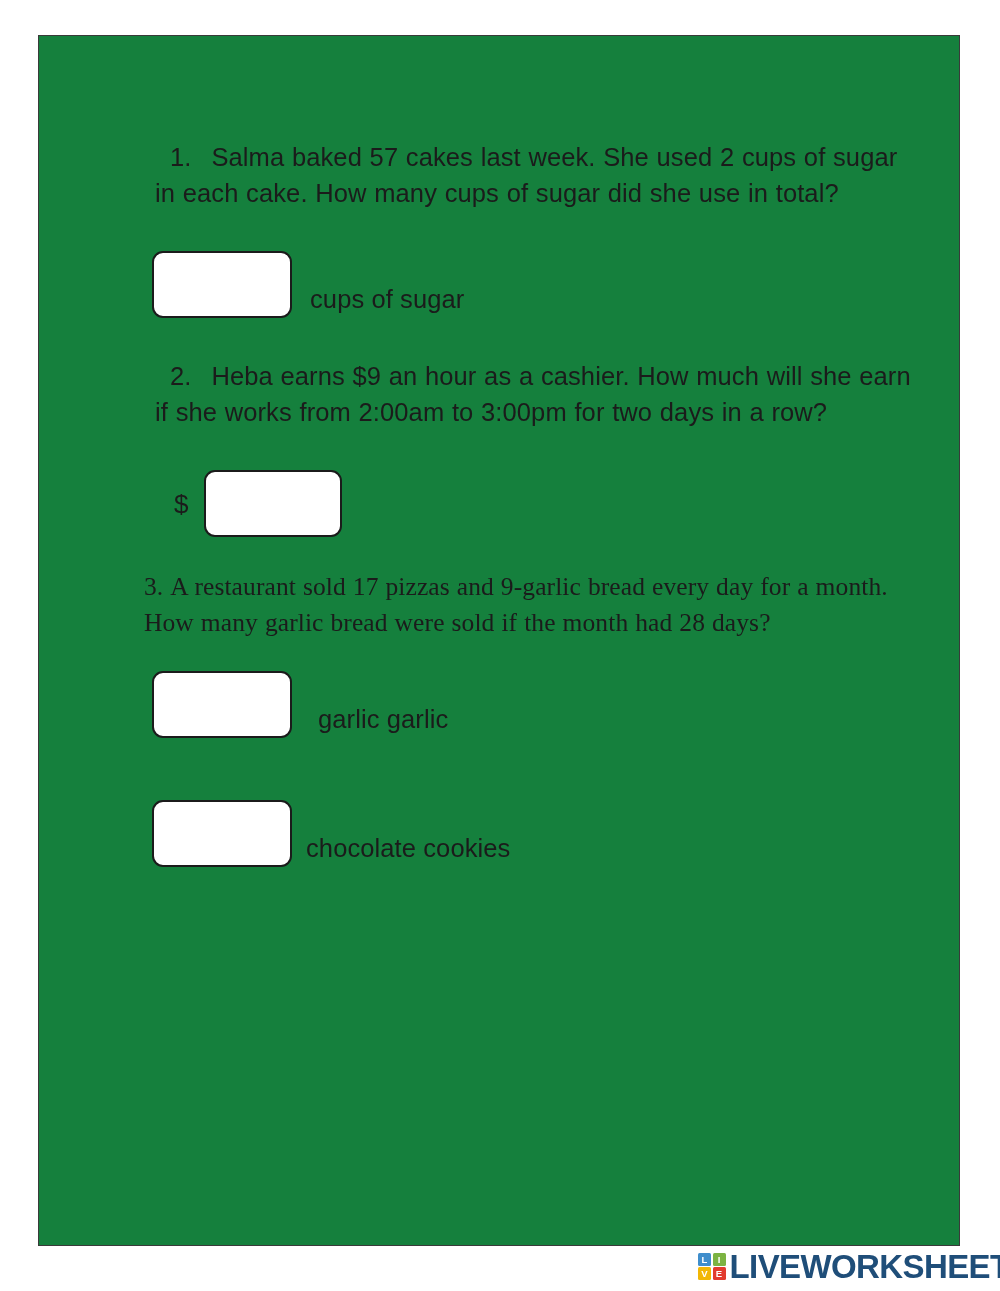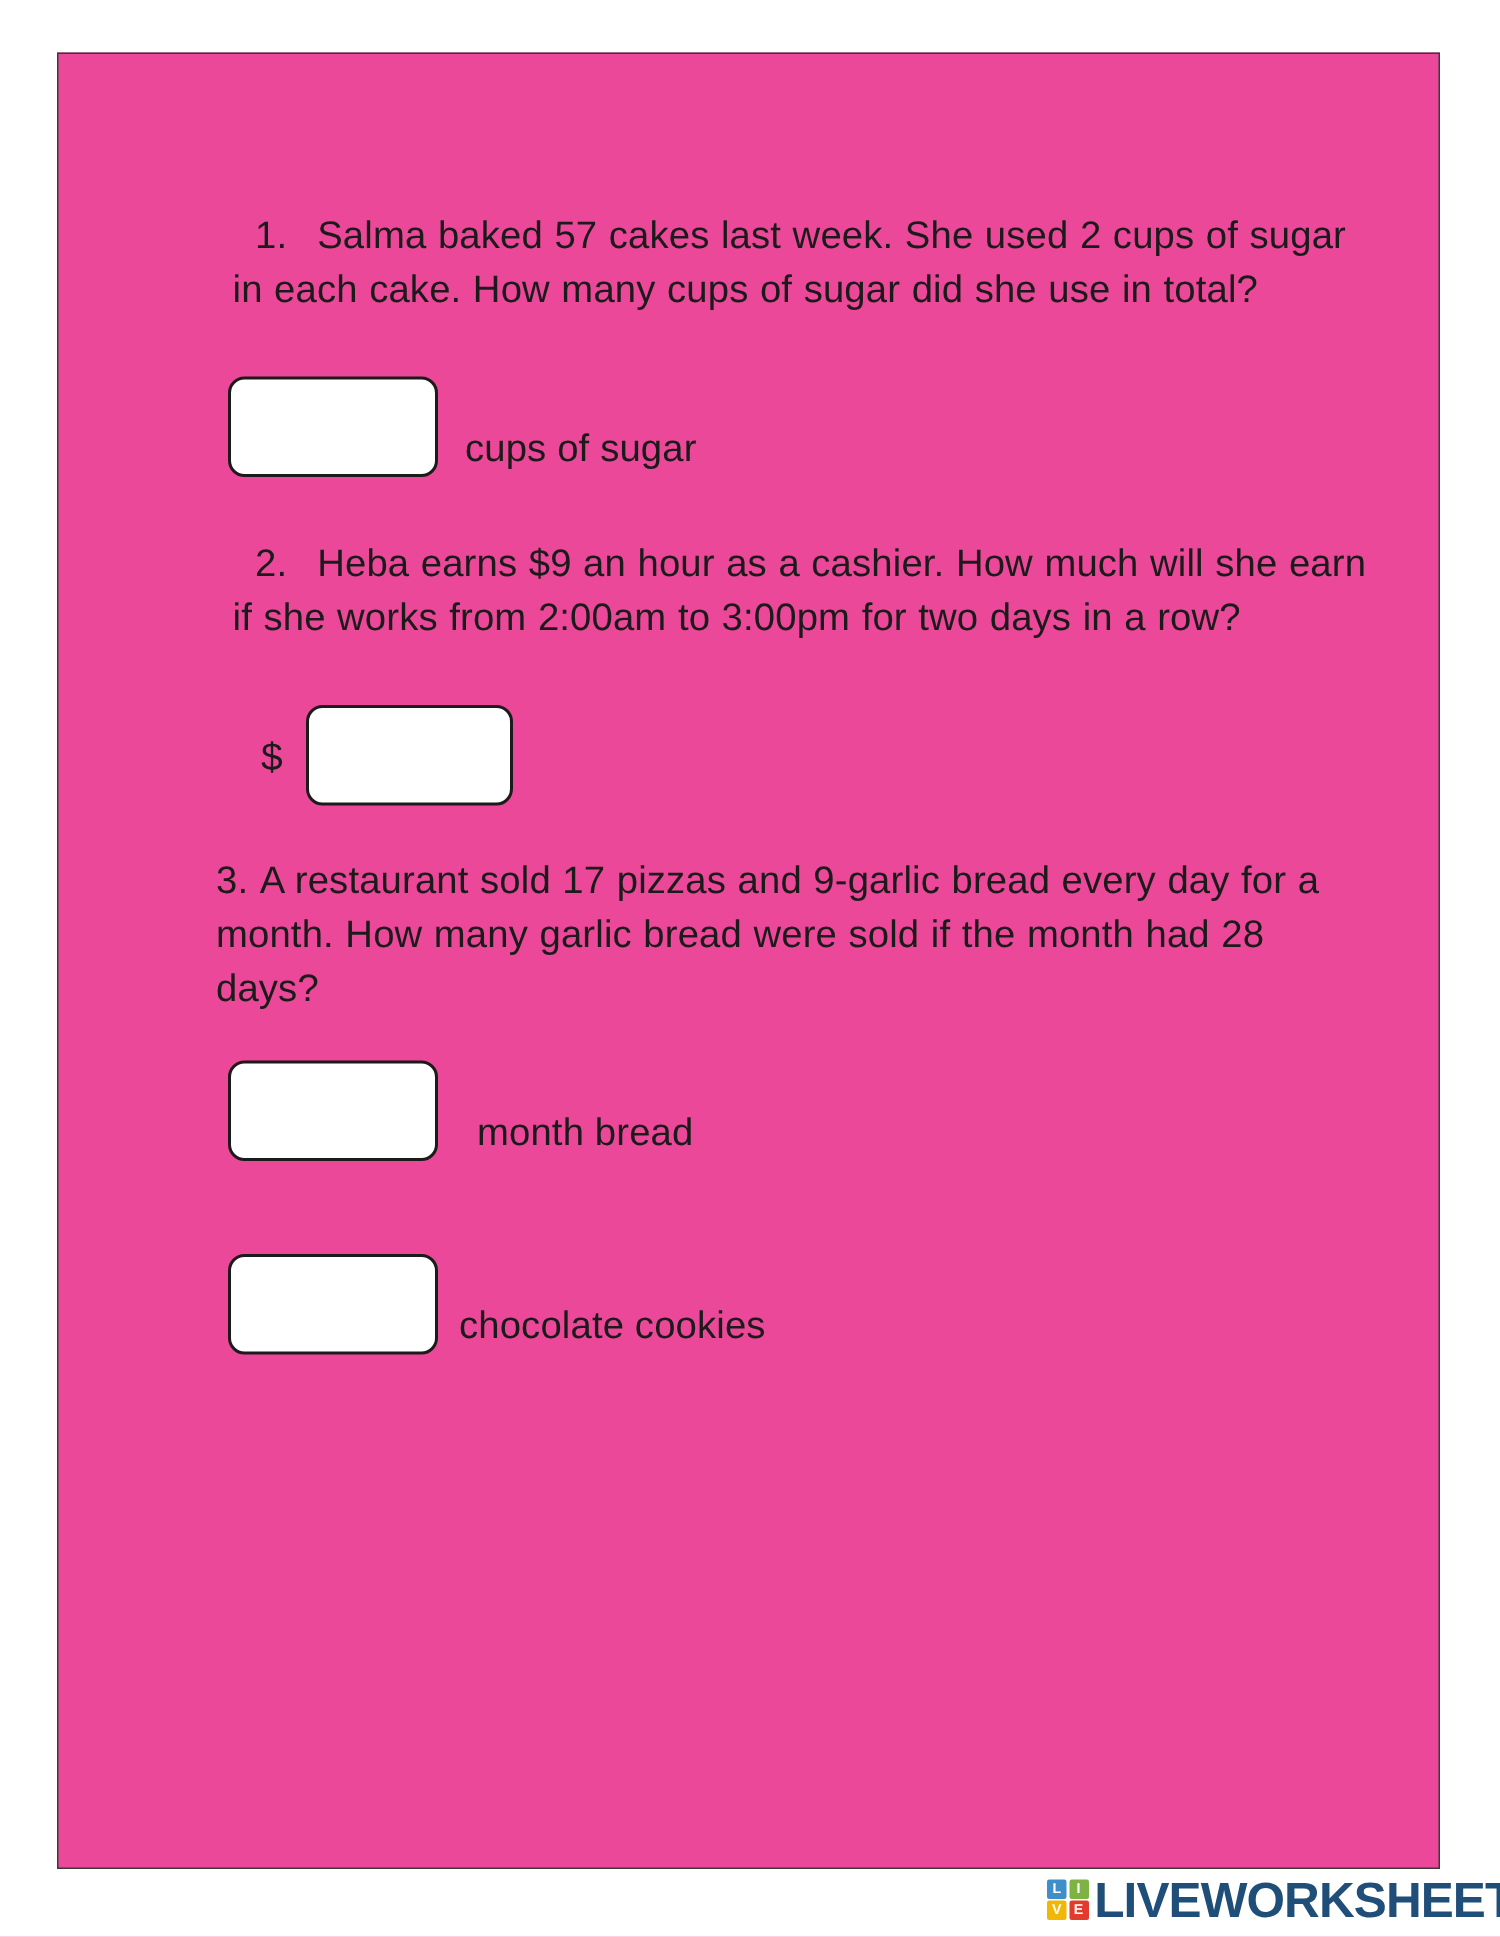--- a/index.html
+++ b/index.html
@@ -17,21 +17,21 @@
   }
 
   
   .page-frame {
     position: absolute;
     left: 38px;
     top: 35px;
     width: 922px;
     height: 1211px;
     border: 1.6px solid #3a3a3a;
-    background: #ec4899;
+    background: #15803d;
     box-sizing: border-box;
   }
 
   
   .content {
     position: absolute;
     left: 113px;
     top: 103px;
     width: 760px;
   }
@@ -158,27 +158,27 @@
 
     <div class="gap-a"></div>
 
     <div class="answer-row" style="padding-left:22px;">
       <span class="currency-sign">$</span>
       <input class="answer-box wide" type="text" style="margin-left: 16px;" placeholder="">
     </div>
 
     <div class="gap-c"></div>
 
-    <div class="question q-flush" style="margin-left:-8px;"><span>3.</span>&nbsp;<span>A restaurant sold 17 pizzas and 9-garlic bread every day for a month. How many garlic bread were sold if the month had 28 days?</span></div>
+    <div class="question q-flush" style="margin-left:-8px;font-family:Liberation Serif, serif;"><span>3.</span>&nbsp;<span>A restaurant sold 17 pizzas and 9-garlic bread every day for a month. How many garlic bread were sold if the month had 28 days?</span></div>
 
     <div class="gap-d"></div>
 
     <div class="answer-row">
       <input class="answer-box" type="text" placeholder="" style="">
-      <span class="answer-label" style="margin-left:26px;">month bread</span>
+      <span class="answer-label" style="margin-left:26px;">garlic garlic</span>
     </div>
 
     <div class="gap-c"></div>
 
 
     <div class="gap-d"></div>
 
     <div class="answer-row">
       <input class="answer-box" type="text" placeholder="" style="">
       <span class="answer-label" style="margin-left:14px;">chocolate cookies</span>

